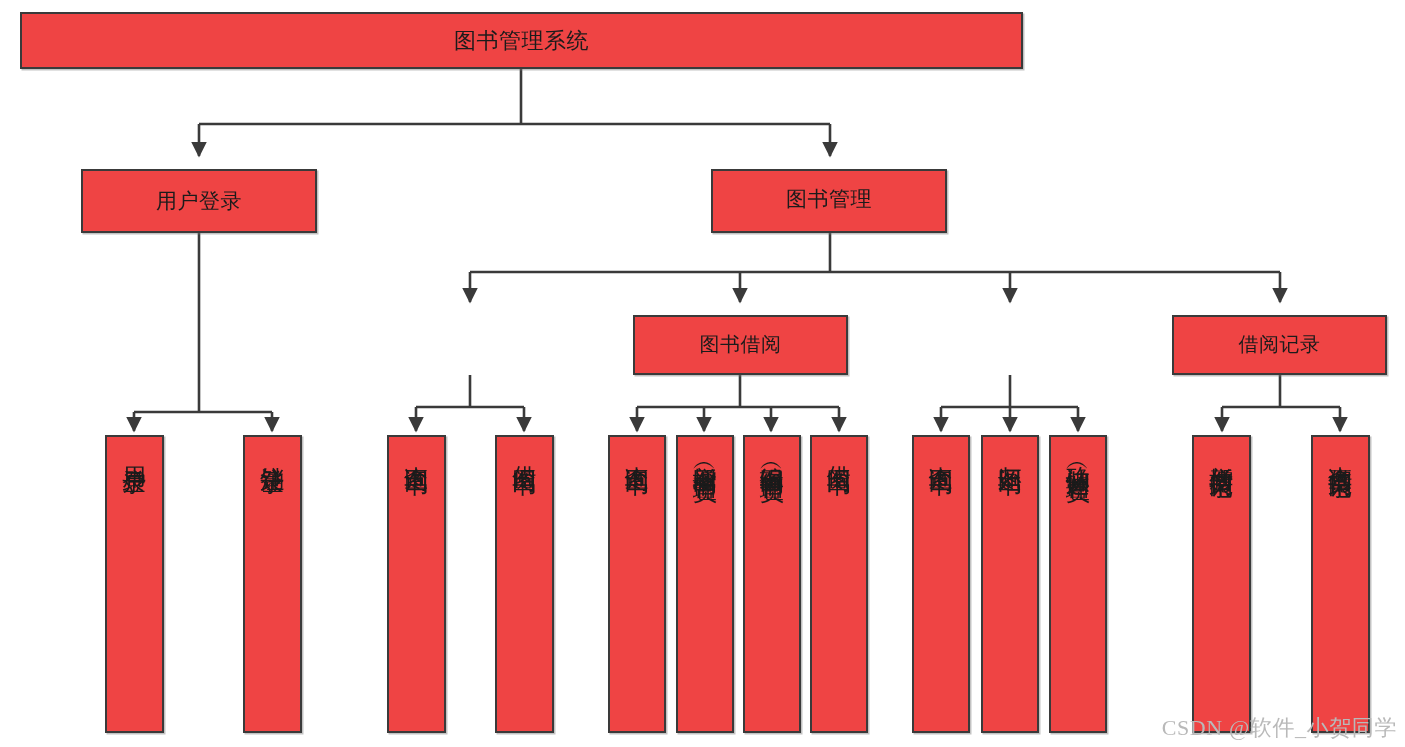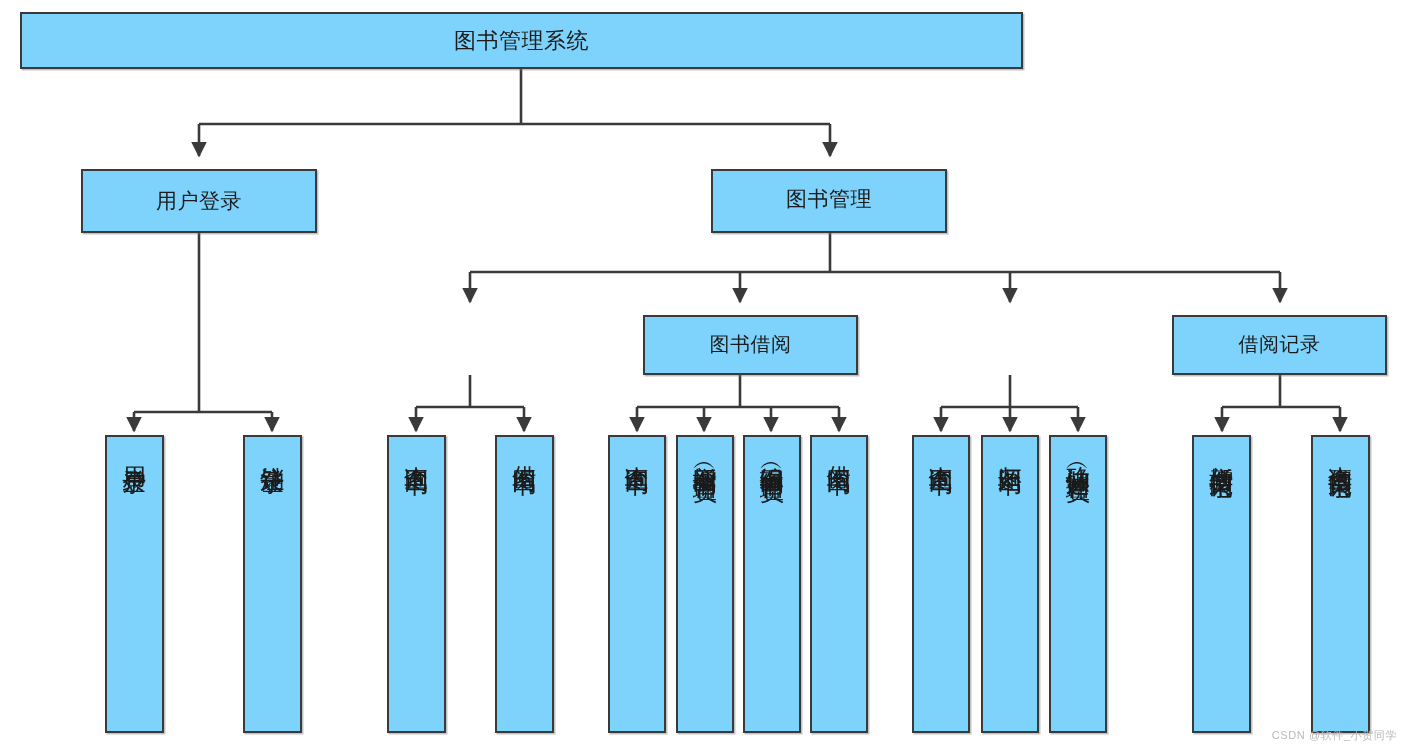--- a/index.html
+++ b/index.html
@@ -23,21 +23,21 @@
     left: 0;
     top: 0;
     width: 1405px;
     height: 747px;
     pointer-events: none;
   }
   .node {
     position: absolute;
     box-sizing: border-box;
     border: 2.5px solid #3a3a3a;
-    background: #7dd3fc;
+    background: #ef4444;
     display: flex;
     align-items: center;
     justify-content: center;
     color: #1b1b1b;
     box-shadow: 1.5px 1.5px 0 rgba(120,120,120,0.45);
   }
   .node .lbl {
     display: block;
     text-align: center;
     line-height: 1.18;
@@ -62,25 +62,25 @@
     text-orientation: upright;
     font-size: 24px;
     line-height: 1.06;
     letter-spacing: 2px;
     white-space: nowrap;
   }
   .watermark {
     position: absolute;
     right: 8px;
     bottom: 4px;
-    font-size: 11px;
+    font-size: 22px;
     color: #b9b9b9;
     letter-spacing: 0.6px;
     white-space: nowrap;
-    font-family: Liberation Sans, sans-serif;
+    font-family: Liberation Serif, serif;
   }
 </style>
 </head>
 <body>
 
 <div id="canvas">
 
   <svg id="wires" viewBox="0 0 1405 747" xmlns="http://www.w3.org/2000/svg">
     <defs>
       <marker id="arrow" viewBox="0 0 10 10" refX="9" refY="5" markerWidth="6" markerHeight="6" orient="auto-start-reverse">
@@ -137,21 +137,21 @@
 
   <div class="node lvl2 horiz" style="left:81px; top:169px; width:236px; height:64px;">
     <span class="lbl">用户登录</span>
   </div>
 
   <div class="node lvl2 horiz" style="left:711px; top:169px; width:236px; height:64px;font-family:Liberation Mono, monospace;">
     <span class="lbl">图书管理</span>
   </div>
 
 
-  <div class="node lvl3 horiz" style="left:633px; top:315px; width:215px; height:60px;margin-left:10px;">
+  <div class="node lvl3 horiz" style="left:633px; top:315px; width:215px; height:60px;">
     <span class="lbl">图书借阅</span>
   </div>
 
 
   <div class="node lvl3 horiz" style="left:1172px; top:315px; width:215px; height:60px;">
     <span class="lbl">借阅记录</span>
   </div>
 
   <div class="node leaf" style="left:105px; top:435px; width:59px; height:298px;">
     <span class="lbl">用户登录</span>

